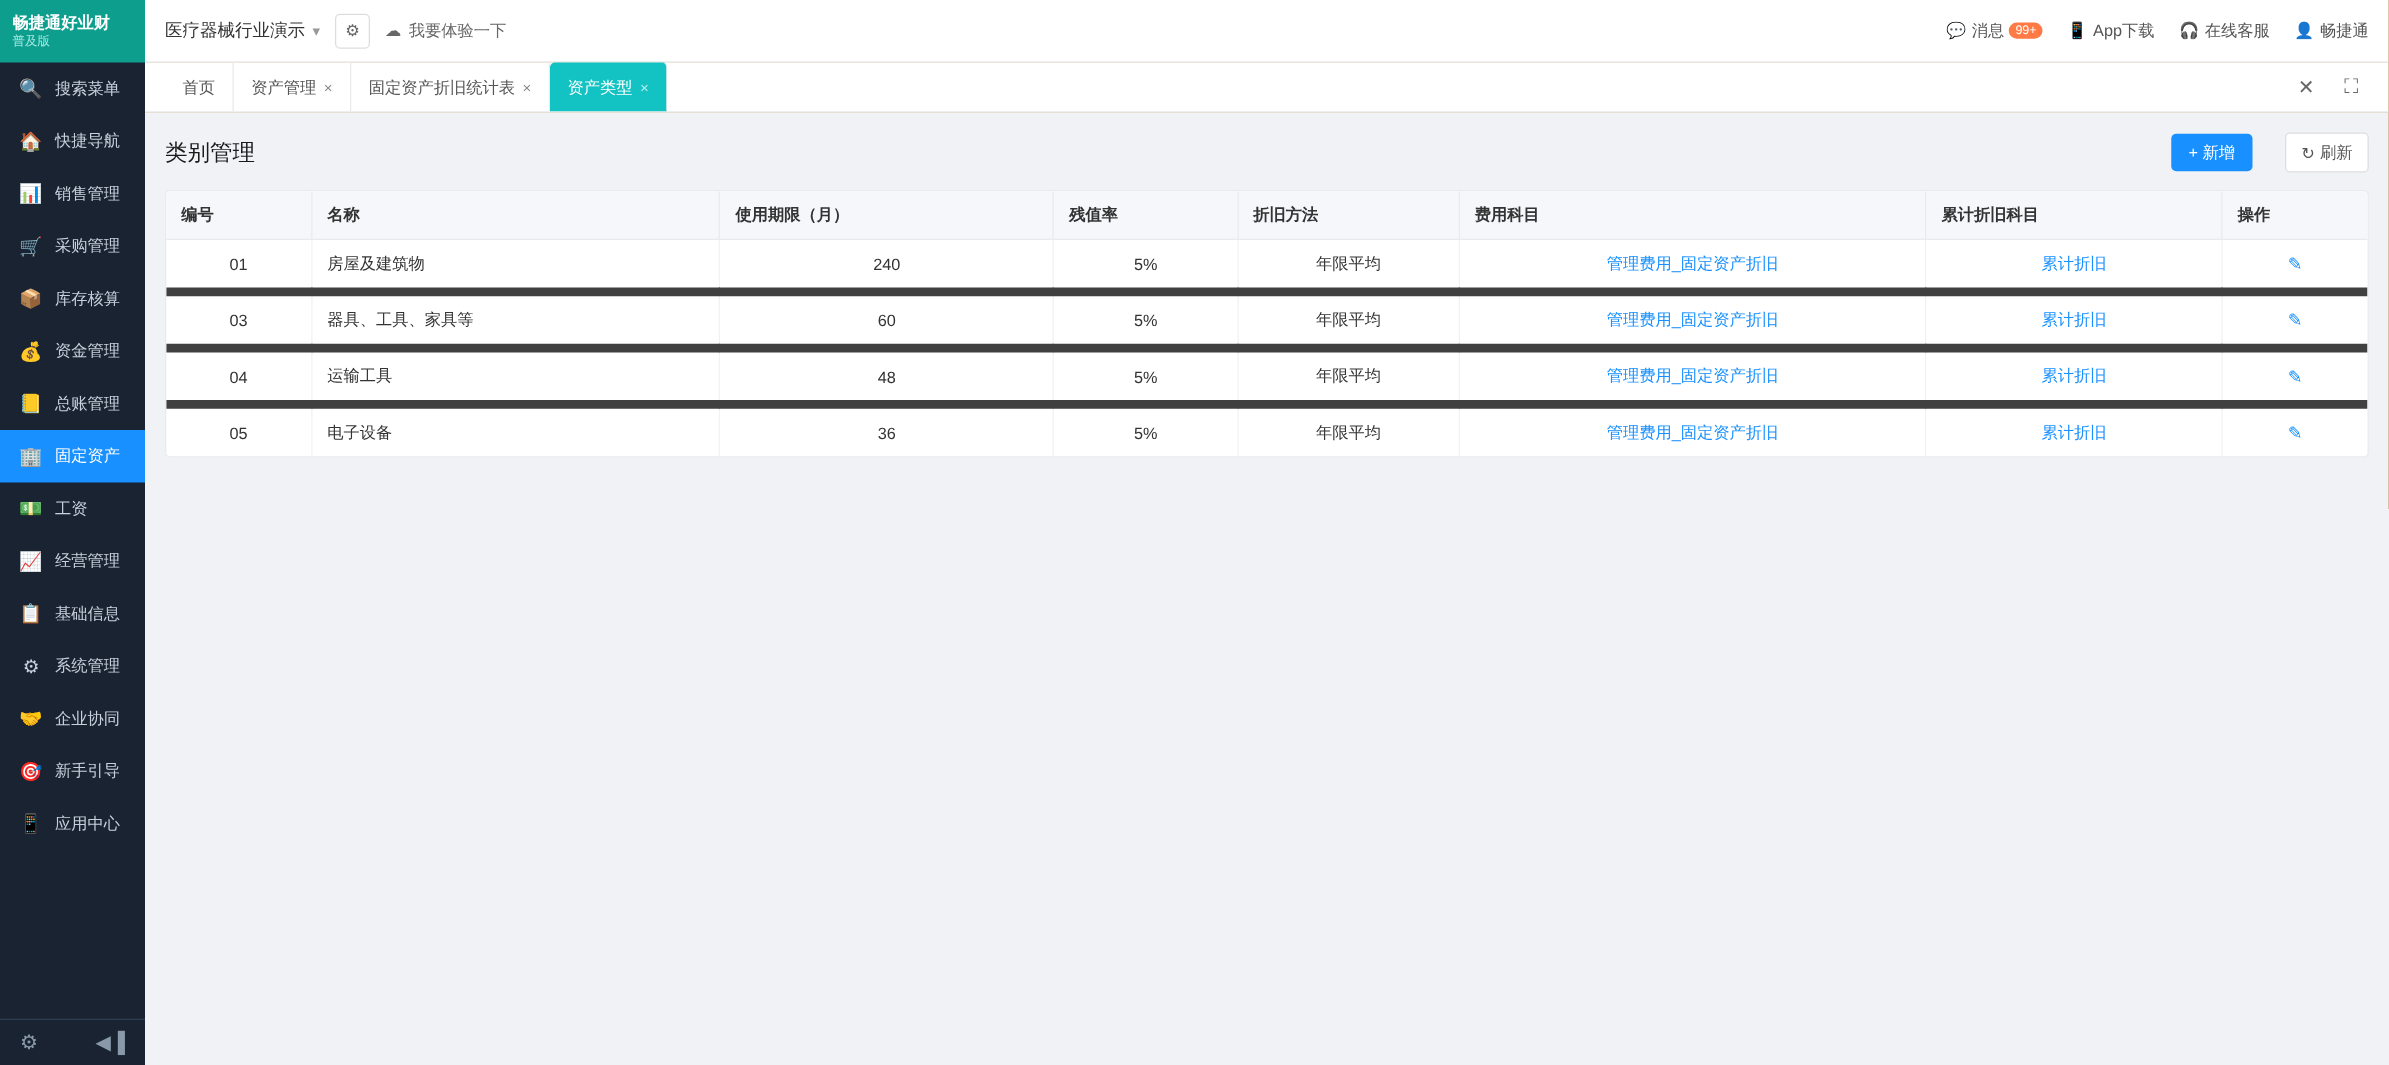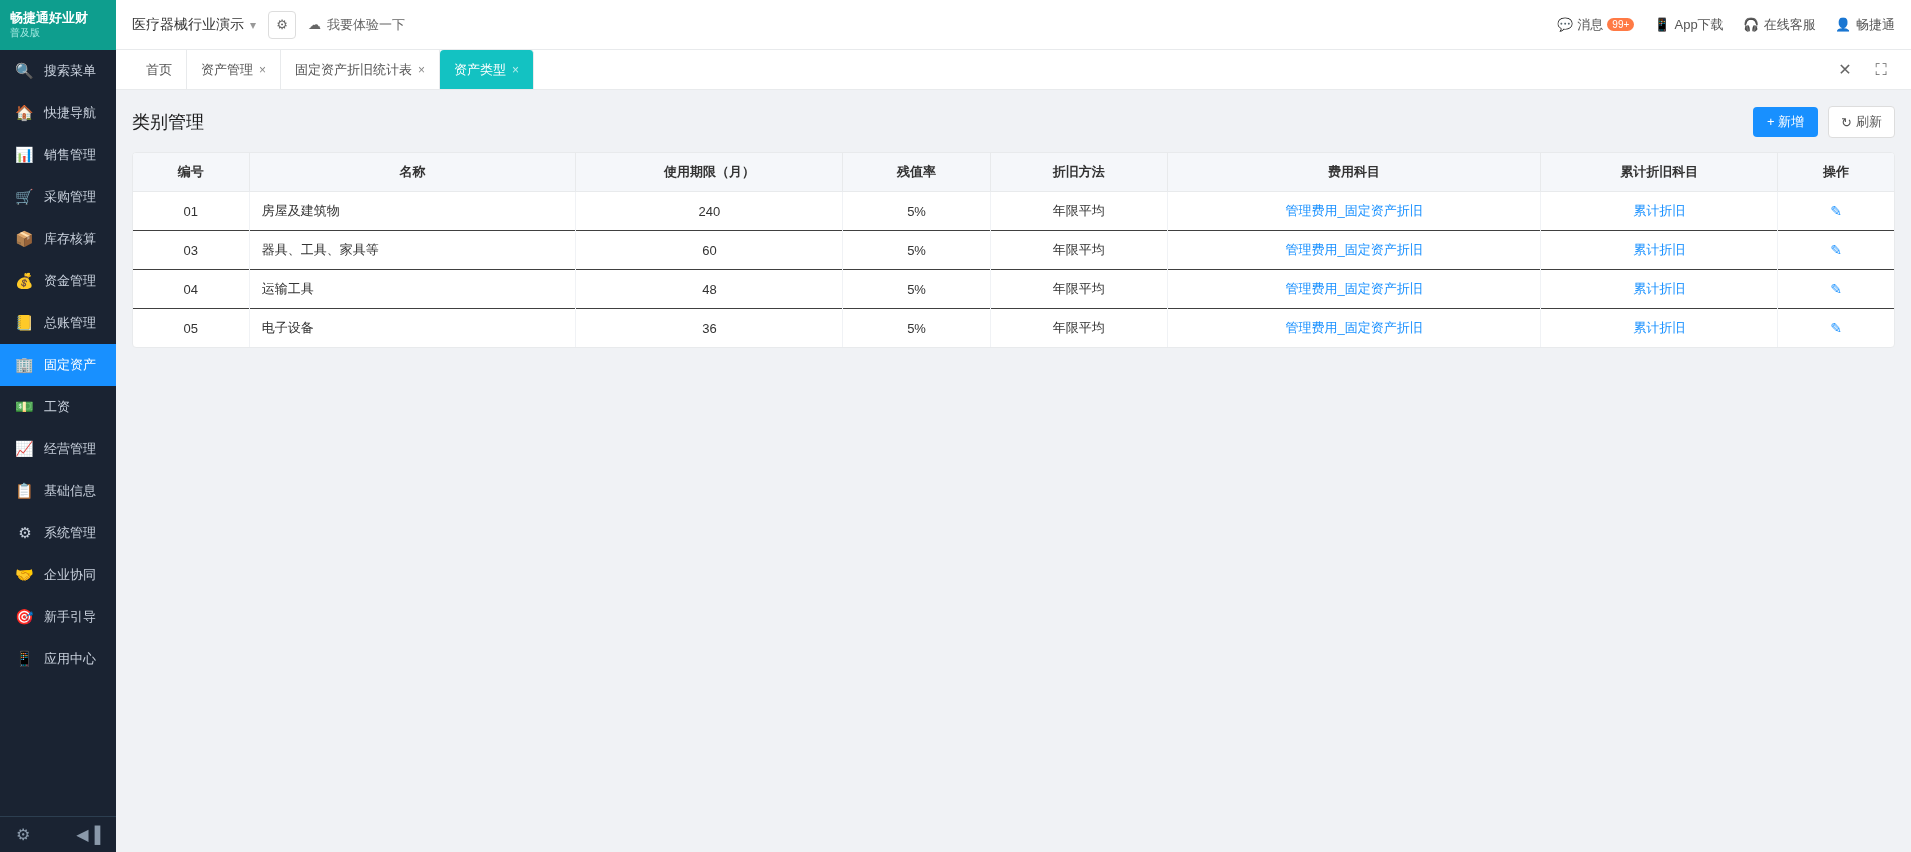--- a/index.html
+++ b/index.html
@@ -220,21 +220,21 @@
       justify-content: space-between;
       margin-bottom: 14px;
     }
     .page-title {
       font-size: 18px;
       font-weight: normal;
       color: #1a1a1a;
     }
     .page-actions {
       display: flex;
-      gap: 10px;
+      gap: 26px;
       align-items: center;
     }
     .btn-new {
       background: #1890ff;
       color: #fff;
       border: none;
       padding: 6px 14px;
       border-radius: 4px;
       cursor: pointer;
       font-size: 13px;
@@ -264,31 +264,31 @@
     }
     table {
       width: 100%;
       border-collapse: collapse;
     }
     thead tr {
       background: #f5f7fa;
     }
     thead th {
       padding: 10px 12px;
-      text-align: center;
+      text-align: left;
       font-size: 13px;
       color: #333;
       font-weight: 600;
       border-bottom: 1px solid #e8eaec;
       border-right: 1px solid #e8eaec;
       white-space: nowrap;
     }
     thead th:last-child { border-right: none; }
     tbody tr {
-      border-bottom: 1px solid #404040;
+      border-bottom: 7px solid #404040;
     }
     tbody tr:last-child { border-bottom: none; }
     tbody td {
       padding: 10px 12px;
       text-align: center;
       font-size: 13px;
       color: #333;
       border-right: 1px solid #f0f2f5;
     }
     tbody td:last-child { border-right: none; }

